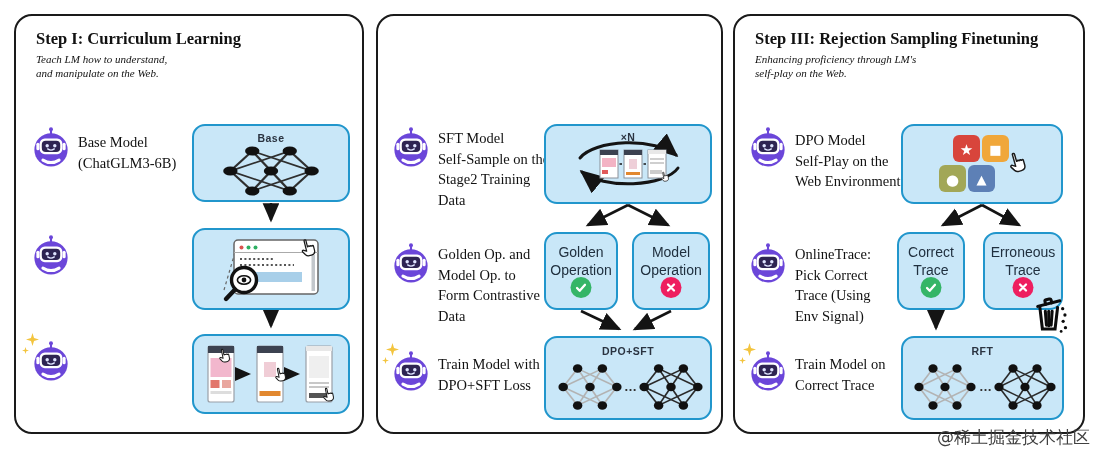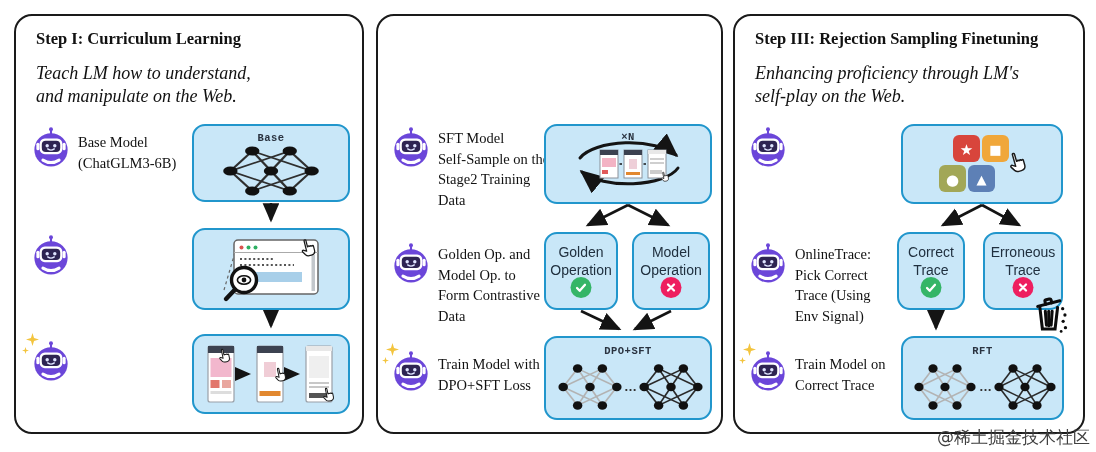--- a/index.html
+++ b/index.html
@@ -4,28 +4,28 @@
 <style>
   html,body{margin:0;padding:0;}
   body{width:1096px;height:452px;background:#fff;position:relative;overflow:hidden;
        font-family:"Liberation Serif", serif;color:#111;}
   .panel{position:absolute;top:14px;height:420px;background:#fff;
          border:2.2px solid #1a1a1a;border-radius:18px;box-sizing:border-box;}
   #panel1{left:14px;width:350px;}
   #panel2{left:376px;width:347px;}
   #panel3{left:733px;width:352px;padding-left:28px;}
   .panel-header{position:absolute;left:20px;top:13px;right:8px;}
-  .panel-title{font-weight:bold;font-size:16.5px;line-height:1.25;margin-bottom:12px;}
-  .panel-sub{font-style:italic;font-size:18px;line-height:1.3;white-space:pre-line;}
+  .panel-title{font-weight:bold;font-size:16.5px;line-height:1.25;margin-bottom:2px;}
+  .panel-sub{font-style:italic;font-size:11px;line-height:1.3;white-space:pre-line;}
   .row-label{position:absolute;font-size:14.5px;line-height:1.42;white-space:pre-line;}
   .bot{position:absolute;width:38px;height:42px;}
   .bluebox{position:absolute;background:#c9e7f8;border:2.5px solid #2196cc;
            border-radius:13px;box-sizing:border-box;}
   .tag{position:absolute;left:0;right:0;text-align:center;
-       font-family:Liberation Mono, monospace;font-weight:bold;font-size:10.5px;
+       font-family:Liberation Sans, sans-serif;font-weight:bold;font-size:10.5px;
        letter-spacing:.5px;color:#2a3340;}
   .box-label-sm{position:absolute;left:0;right:0;text-align:center;
        font-family:"Liberation Sans",sans-serif;font-size:14px;color:#20303f;
        line-height:1.28;white-space:pre-line;}
   .badge{position:absolute;left:50%;bottom:10px;transform:translateX(-50%);
        width:21px;height:21px;border-radius:50%;display:flex;align-items:center;justify-content:center;}
   .arrow-svg{position:absolute;left:0;top:0;width:100%;height:100%;pointer-events:none;}
   .dots{position:absolute;font-family:"Liberation Sans",sans-serif;font-weight:bold;
        font-size:13px;color:#333;}
   .watermark{position:absolute;right:6px;bottom:3px;font-size:17px;color:#404040;
@@ -306,20 +306,23 @@
     <line x1="247" y1="189" x2="208" y2="209" stroke="#141414" stroke-width="2.6" marker-end="url(#ah)"></line>
     <line x1="247" y1="189" x2="284" y2="209" stroke="#141414" stroke-width="2.6" marker-end="url(#ah)"></line>
     <line x1="201" y1="295" x2="201" y2="312" stroke="#141414" stroke-width="2.6" marker-end="url(#ah)"></line>
   </svg>
 
   <div class="bot" style="left:14px;top:110px">
     <svg width="38" height="42" viewBox="0 0 40 44">
         <use href="#robot"></use>
       </svg>
   </div>
+  <div class="row-label" style="left:60px;top:114px;width:128px">DPO Model
+Self-Play on the
+Web Environment</div>
   <div class="bluebox" style="left:166px;top:108px;width:162px;height:80px">
     <svg width="157" height="75" viewBox="0 0 157 75">
       <rect x="50" y="9" width="27" height="27" rx="6" fill="#d8453c"></rect>
       <rect x="79" y="9" width="27" height="27" rx="6" fill="#f0a73a"></rect>
       <rect x="36" y="39" width="27" height="27" rx="6" fill="#a2a757"></rect>
       <rect x="65" y="39" width="27" height="27" rx="6" fill="#5d80b6"></rect>
       <text x="63.5" y="28.5" text-anchor="middle" font-family="DejaVu Sans" font-size="15" fill="#fff">★</text>
       <text x="92.5" y="27.5" text-anchor="middle" font-family="DejaVu Sans" font-size="13" fill="#fff">■</text>
       <text x="49.5" y="58.5" text-anchor="middle" font-family="DejaVu Sans" font-size="15" fill="#fff">●</text>
       <text x="78.5" y="57.5" text-anchor="middle" font-family="DejaVu Sans" font-size="13" fill="#fff">▲</text>

